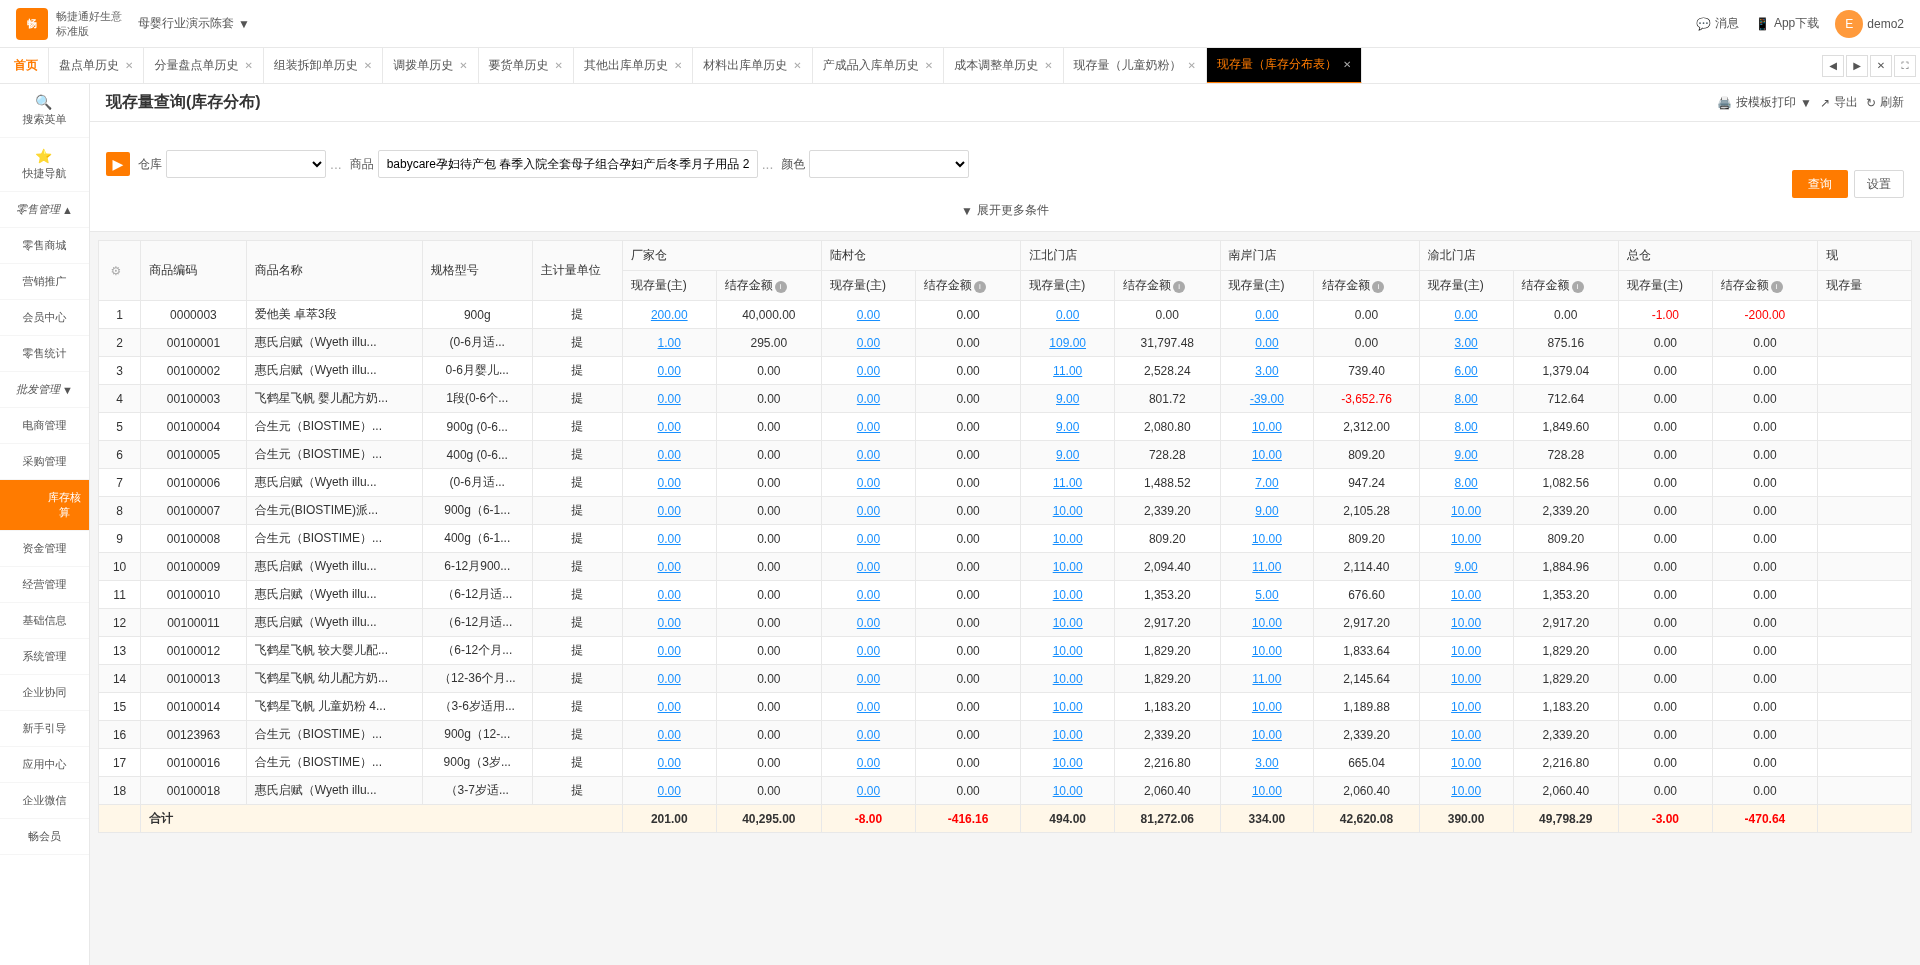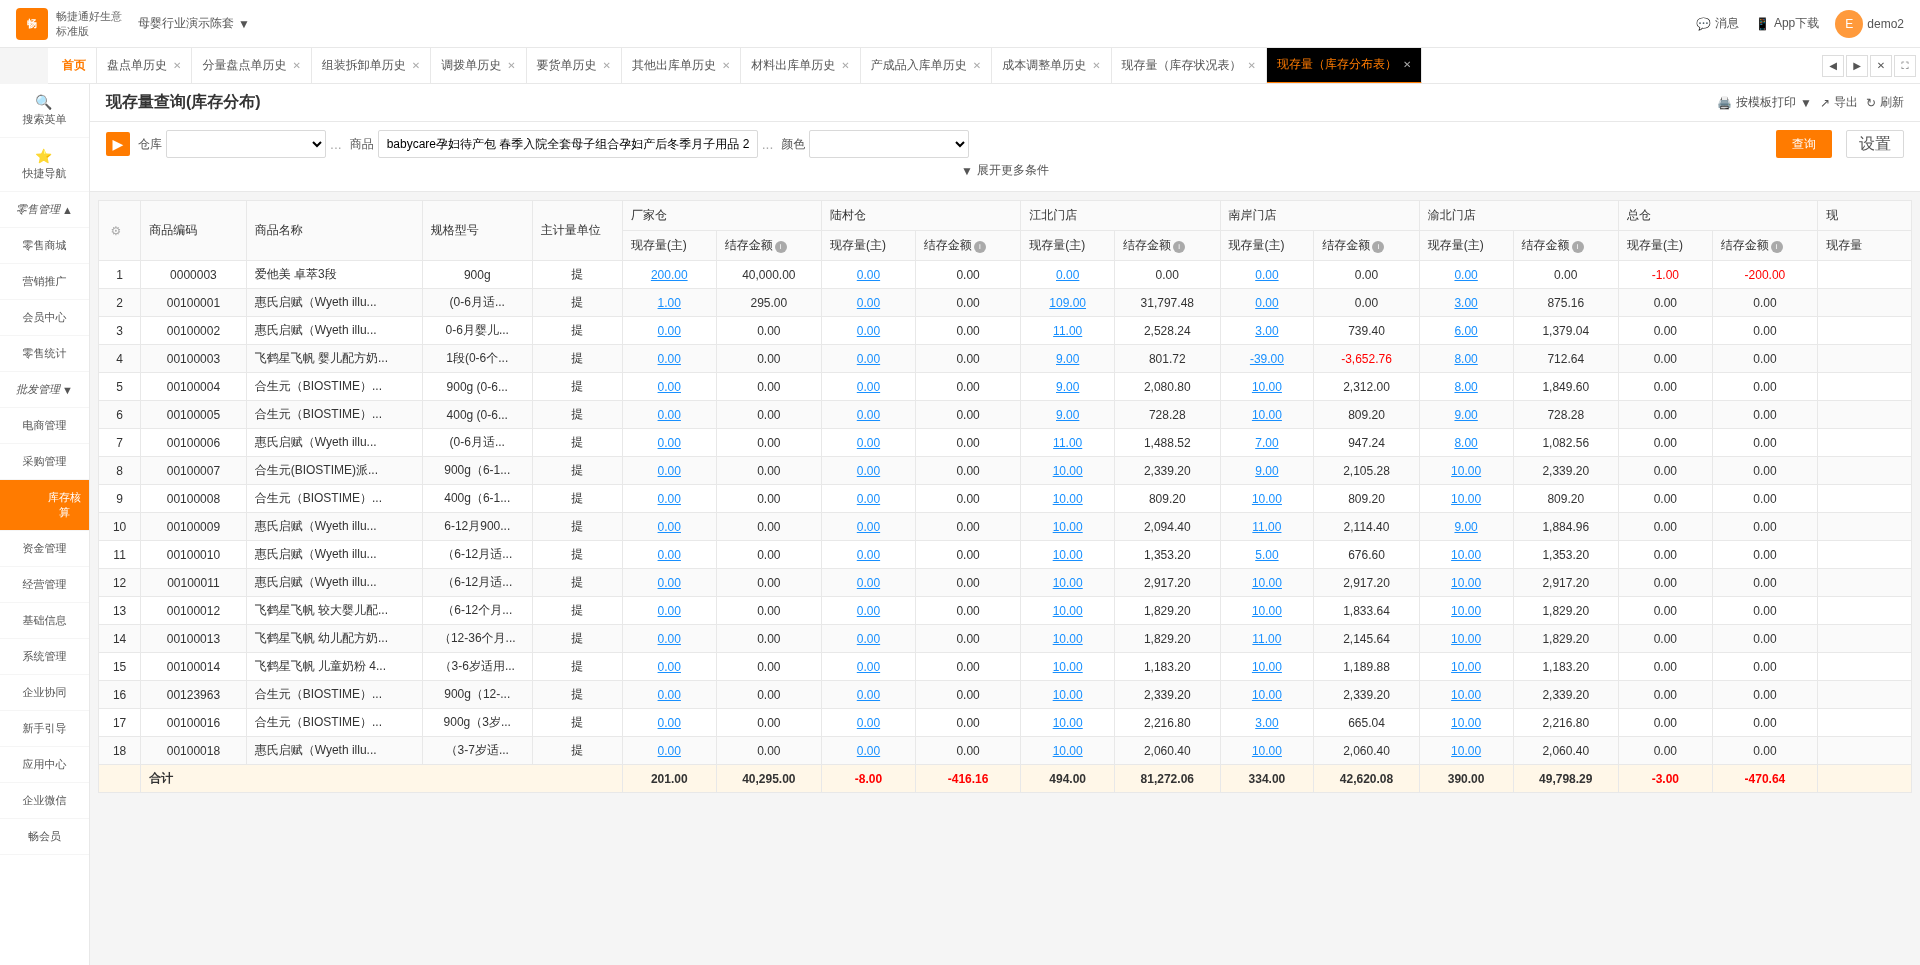--- a/index.html
+++ b/index.html
@@ -61,21 +61,20 @@
 
     
     .tab-bar {
       height: 36px;
       background: #fff;
       display: flex;
       align-items: center;
       border-bottom: 1px solid #e8e8e8;
       overflow: hidden;
       padding: 0 4px;
-      margin-left: 48px;
     }
     .tab-item {
       height: 36px;
       display: flex;
       align-items: center;
       padding: 0 10px;
       font-size: 12px;
       color: #555;
       cursor: pointer;
       border-right: 1px solid #e8e8e8;
@@ -255,21 +254,21 @@
       font-size: 12px;
     }
     .btn-set {
       height: 28px;
       padding: 0 12px;
       background: #fff;
       color: #555;
       border: 1px solid #d9d9d9;
       border-radius: 2px;
       cursor: pointer;
-      font-size: 16px;
+      font-size: 12px;
     }
 
     
     .table-container {
       flex: 1;
       overflow: auto;
       padding: 8px;
     }
     .data-table {
       width: 100%;
@@ -427,21 +426,21 @@
   </div>
   <div class="tab-item">
     <span>产成品入库单历史</span>
     <span class="tab-close">✕</span>
   </div>
   <div class="tab-item">
     <span>成本调整单历史</span>
     <span class="tab-close">✕</span>
   </div>
   <div class="tab-item">
-    <span>现存量（库存状况表）</span>
+    <span>现存量（儿童奶粉）</span>
     <span class="tab-close">✕</span>
   </div>
   <div class="tab-item active">
     <span>现存量（库存分布表）</span>
     <span class="tab-close">✕</span>
   </div>
   <div class="tab-nav-btns">
     <div class="tab-nav-btn">◀</div>
     <div class="tab-nav-btn">▶</div>
     <div class="tab-nav-btn">✕</div>
@@ -553,21 +552,21 @@
           <span class="filter-label">商品</span>
           <input type="text" class="filter-input filter-input-long" style="width: 380px;" value="babycare孕妇待产包 春季入院全套母子组合孕妇产后冬季月子用品 22件套 &gt;...">
           <button class="ellipsis-btn">...</button>
         </div>
         <div class="filter-field">
           <span class="filter-label">颜色</span>
           <select class="filter-select color-dropdown">
             <option value=""></option>
           </select>
         </div>
-        <div style="margin-left:auto; display:flex; gap:14px; align-items:center;">
+        <div style="margin-left:auto; display:flex; gap:6px; align-items:center;margin-top:40px;">
           <button class="btn-query">查询</button>
           <button class="btn-set">设置</button>
         </div>
       </div>
       <div class="filter-more">
         <span>▼</span>
         <span>展开更多条件</span>
       </div>
     </div>
 

